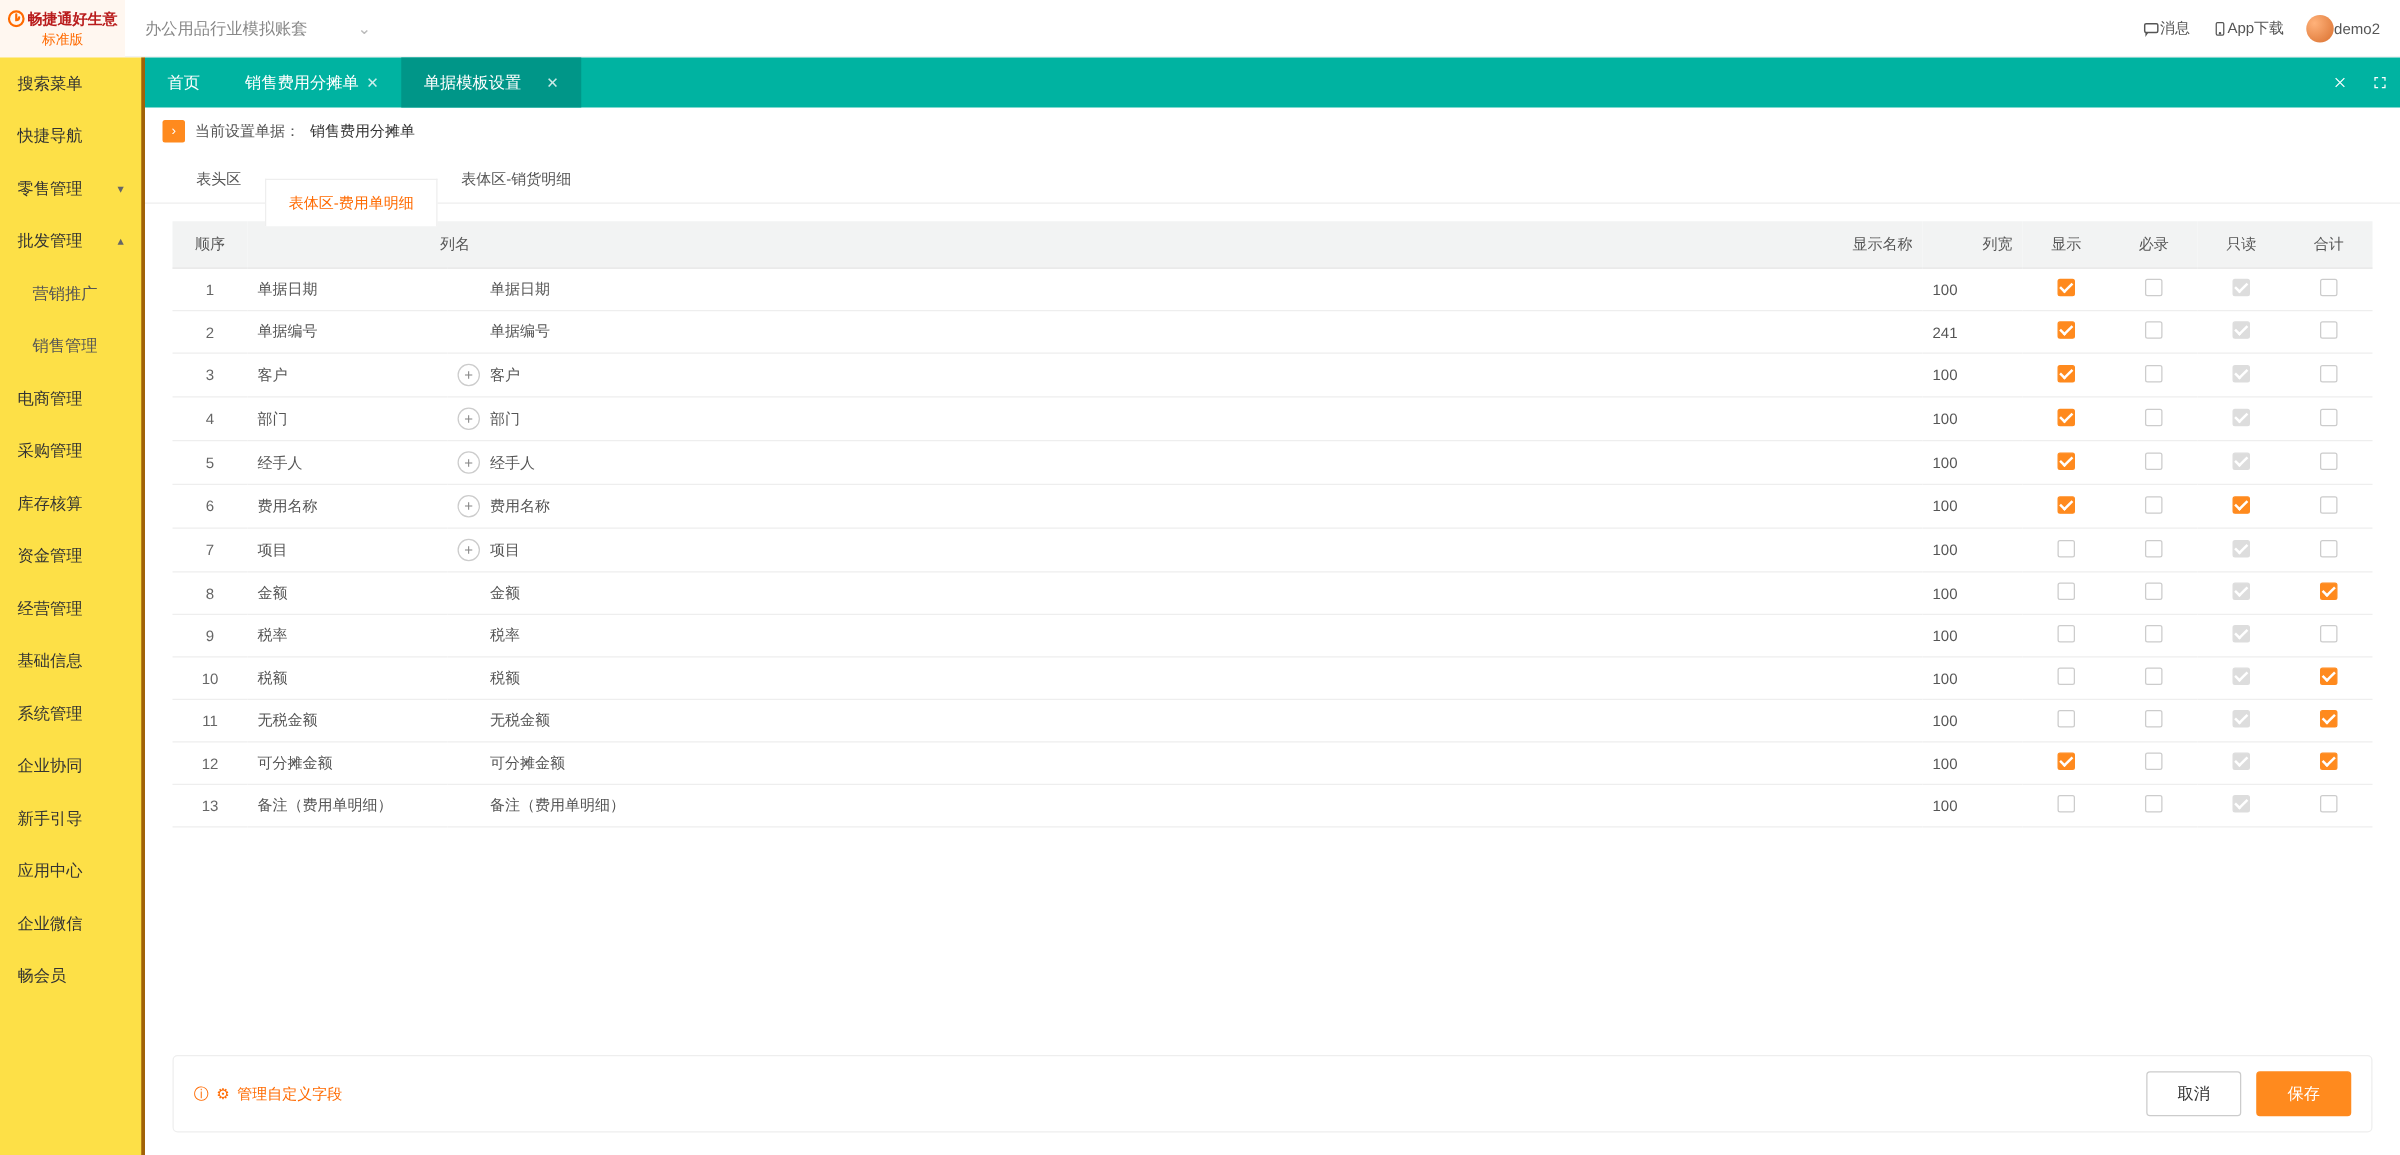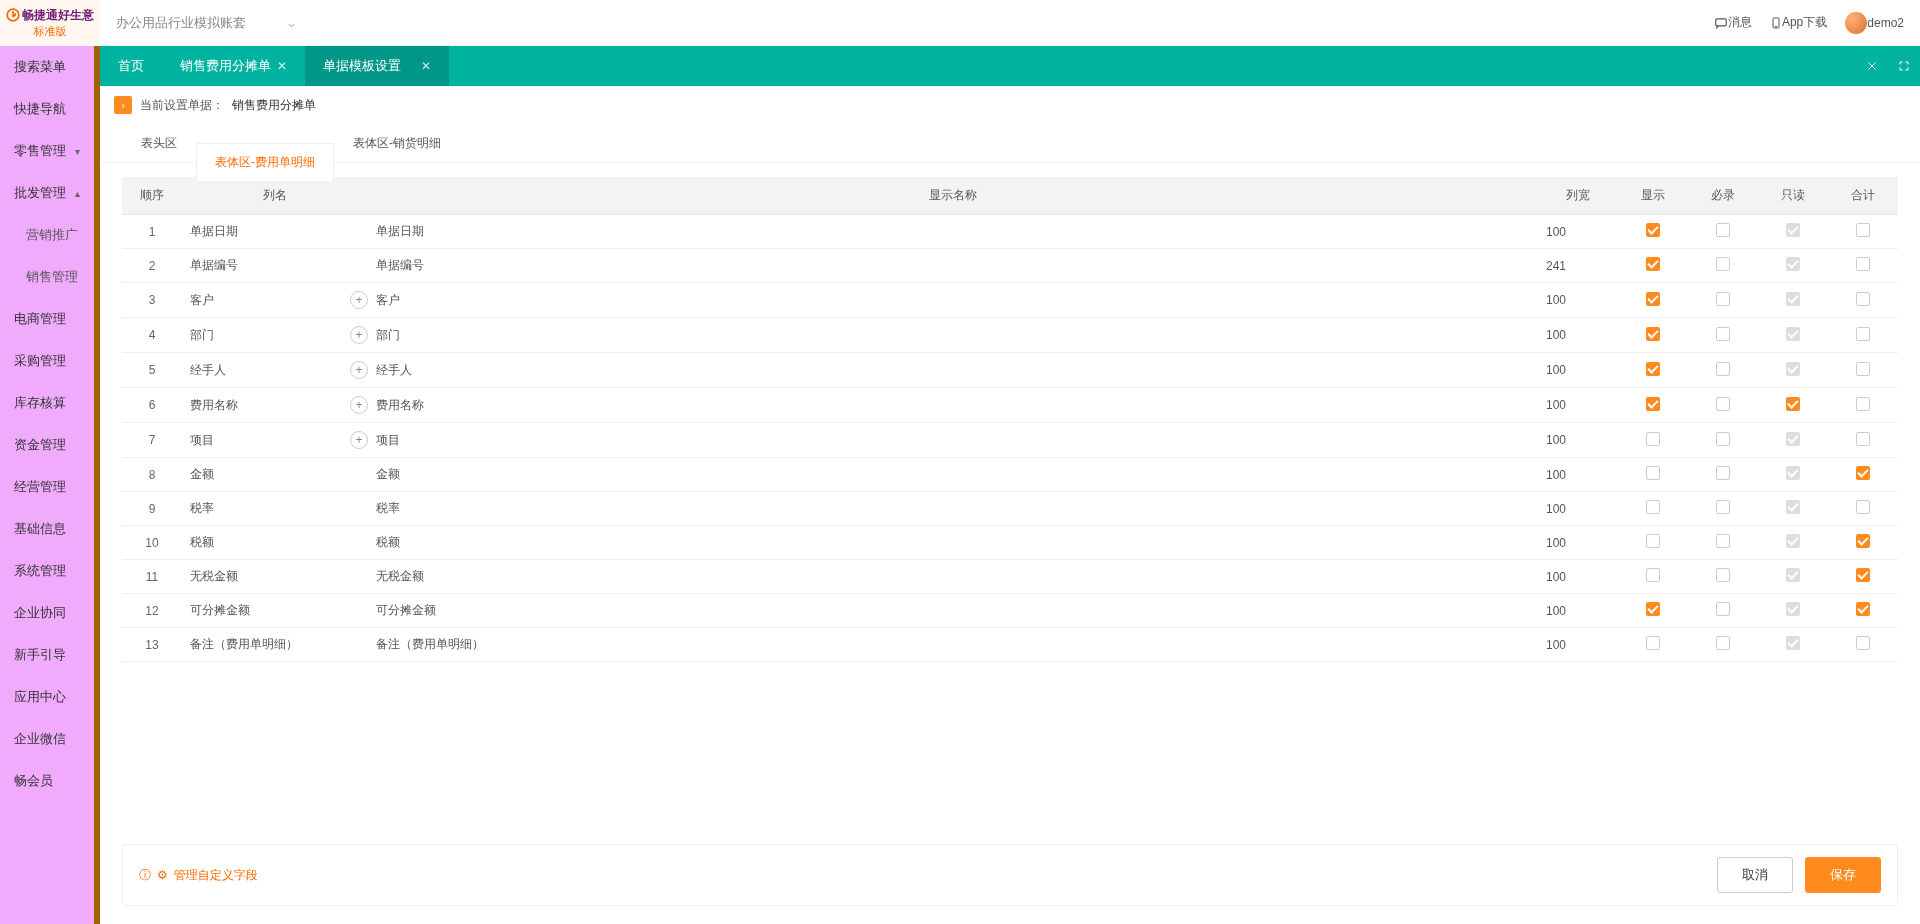--- a/index.html
+++ b/index.html
@@ -1,30 +1,30 @@
 <!DOCTYPE html>
 <html><head>
 <meta charset="utf-8">
 <style>
 * { margin: 0; padding: 0; box-sizing: border-box; }
 body { font-family: "Microsoft YaHei", Arial, sans-serif; font-size: 13px; color: #333; background: #fff; }
 
 .topbar { height: 46px; display: flex; align-items: center; padding: 0 16px; border-bottom: 1px solid #eee; }
 .logo-area { width: 100px; display: flex; flex-direction: column; align-items: center; justify-content: center; height: 46px; margin-left: -16px; background: #fff7f0; }
-.logo-text { color: #701a75; font-size: 12px; font-weight: bold; display: flex; align-items: center; }
+.logo-text { color: #b91c1c; font-size: 12px; font-weight: bold; display: flex; align-items: center; }
 .logo-text svg { margin-right: 2px; }
 .logo-sub { color: #ff6a00; font-size: 11px; }
 .workspace-select { margin-left: 16px; color: #888; font-size: 13px; display: flex; align-items: center; cursor: pointer; }
 .workspace-select .chev { margin-left: 40px; color: #bbb; }
 .topbar-right { margin-left: auto; display: flex; align-items: center; gap: 18px; color: #555; }
 .tb-item { display: flex; align-items: center; gap: 0; cursor: pointer; font-size: 12px; }
 .avatar { width: 22px; height: 22px; border-radius: 50%; background: radial-gradient(circle at 30% 30%, #ffb27a, #d96f2e); display: inline-block; }
 
 .layout { display: flex; height: calc(100vh - 46px); }
-.sidebar { width: 100px; border-right: 6px solid #a16207; overflow-y: auto; background: #f0abfc; }
+.sidebar { width: 116px; border-right: 3px solid #a16207; overflow-y: auto; background: #fde047; }
 .side-item { padding: 12px 14px; font-size: 13px; color: #333; cursor: pointer; display: flex; align-items: center; justify-content: space-between; }
 .side-item.sub { padding-left: 26px; color: #555; }
 .side-caret { font-size: 10px; color: #666; }
 
 .content { flex: 1; display: flex; flex-direction: column; background: #fff; }
 .tabs-bar { height: 40px; background: #00b3a1; display: flex; align-items: stretch; color: #fff; }
 .tab { padding: 16px 18px; display: flex; align-items: center; gap: 6px; cursor: pointer; font-size: 13px; }
 .tab.active { background: #009688; gap: 20px; }
 .tab-close { font-size: 12px; opacity: 0.8; }
 .tabs-right { margin-left: auto; display: flex; align-items: center; }
@@ -34,21 +34,21 @@
 .info-bar { padding: 10px 14px; display: flex; align-items: center; gap: 8px; font-size: 12px; color: #555; }
 .info-arrow { width: 18px; height: 18px; background: #ff8a1e; color: #fff; display: flex; align-items: center; justify-content: center; font-size: 11px; border-radius: 2px; }
 .info-strong { color: #333; font-weight: 500; }
 
 .sub-tabs { padding: 0 22px; display: flex; border-bottom: 1px solid #eee; }
 .sub-tab { padding: 10px 18px; font-size: 12px; color: #555; cursor: pointer; border: 1px solid transparent; border-bottom: none; }
 .sub-tab.active { color: #ff6a00; border-color: #eee; background: #fff; position: relative; top: 19px; }
 
 .table-wrap { flex: 1; overflow: auto; padding: 14px 22px 0 22px; }
 table { width: 100%; border-collapse: collapse; font-size: 12px; table-layout: fixed; }
-th { background: #f2f3f3; color: #555; font-weight: 500; text-align: center; padding: 10px 8px; border-bottom: 1px solid #e6e6e6; }
+th { background: #f2f3f3; color: #555; font-weight: 500; text-align: right; padding: 10px 8px; border-bottom: 1px solid #e6e6e6; }
 td { padding: 8px 8px; border-bottom: 1px solid #eee; color: #555; }
 td.center, th.center { text-align: center; }
 td.num { text-align: center; color: #666; }
 .plus-btn { width: 18px; height: 18px; border: 1px solid #ccc; border-radius: 50%; display: inline-flex; align-items: center; justify-content: center; font-size: 12px; color: #888; cursor: pointer; }
 .chk { width: 14px; height: 14px; border: 1px solid #ccc; border-radius: 2px; display: inline-block; position: relative; background: #fff; }
 .chk.on { background: #ff8a1e; border-color: #ff8a1e; }
 .chk.on::after { content: ""; position: absolute; left: 3px; top: 0px; width: 4px; height: 8px; border: solid #fff; border-width: 0 2px 2px 0; transform: rotate(45deg); }
 .chk.disabled { background: #f3f3f3; border-color: #ddd; }
 .chk.disabled.on { background: #ddd; border-color: #ddd; }
 .chk.disabled.on::after { border-color: #fff; }

